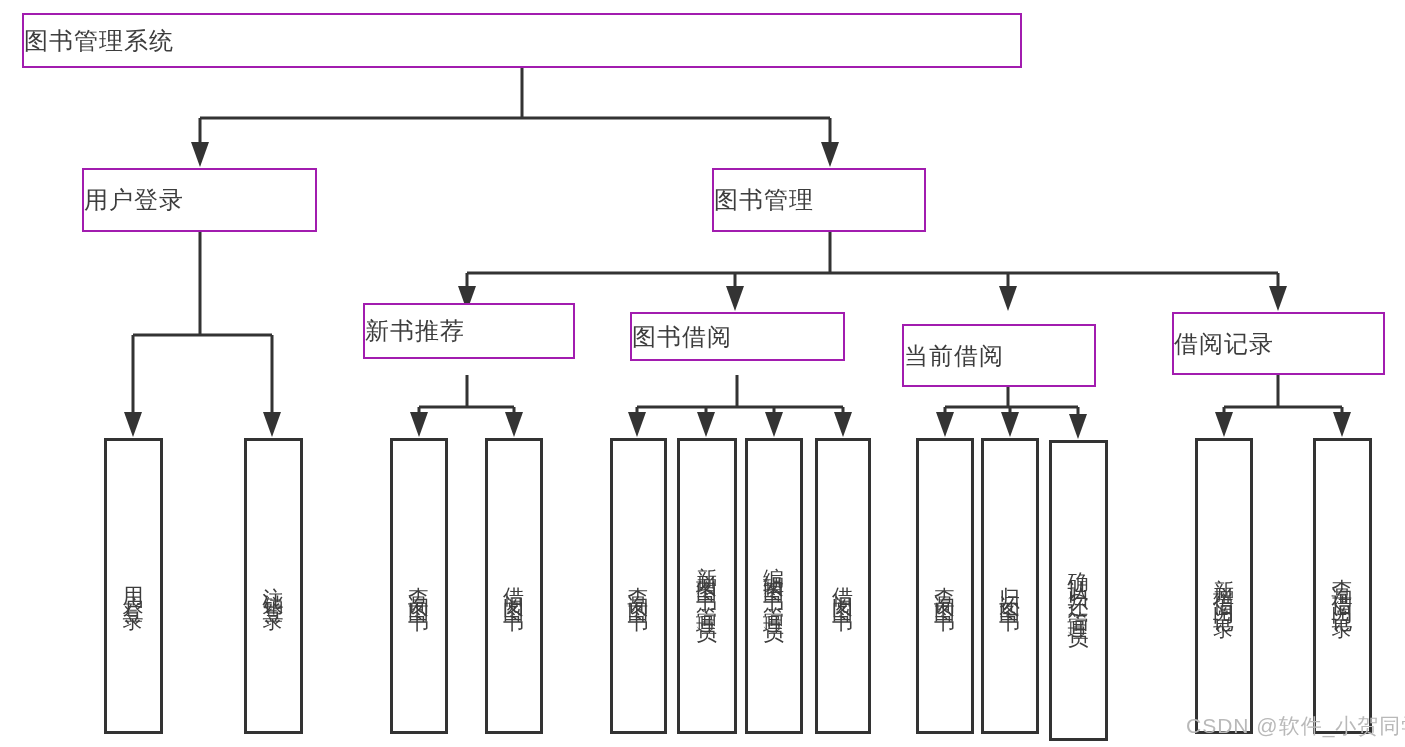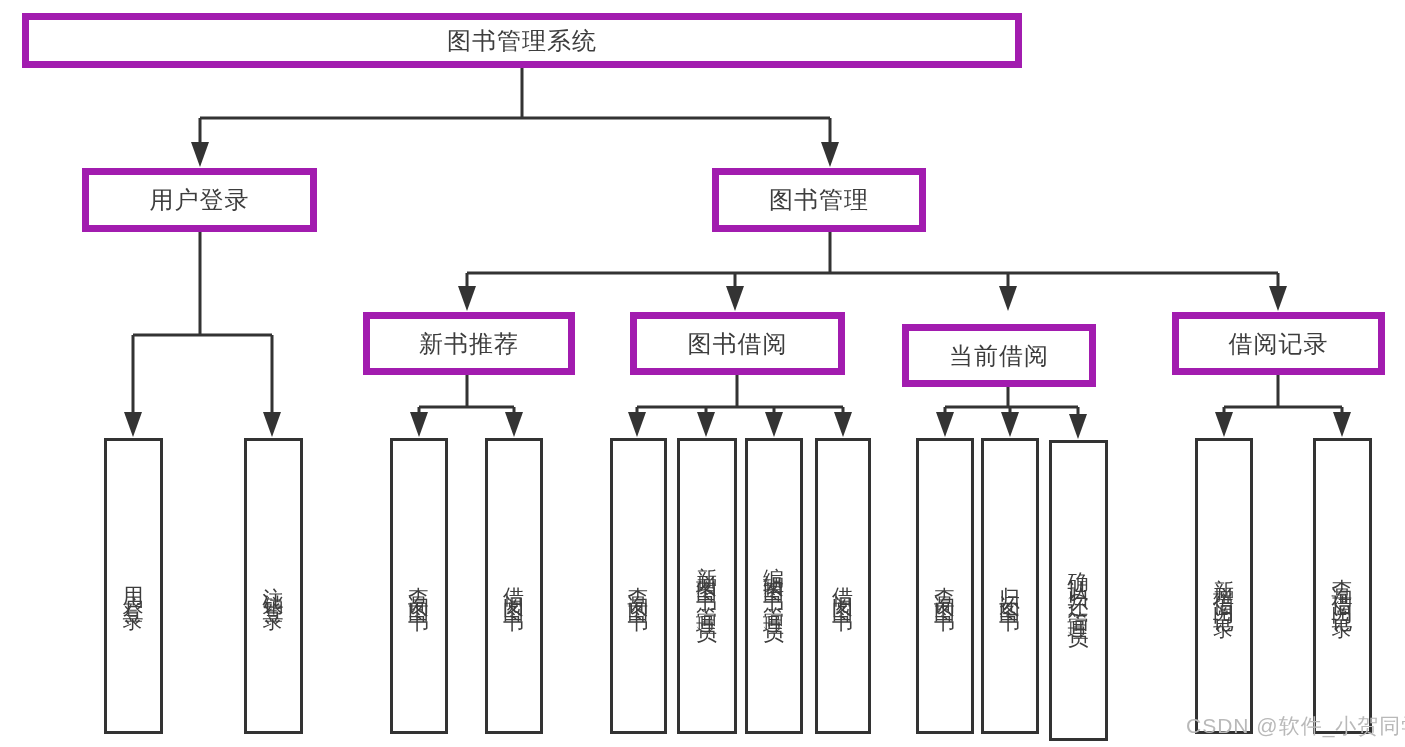--- a/index.html
+++ b/index.html
@@ -7,23 +7,23 @@
     position:relative;
     width:1405px;height:747px;
     background:#ffffff;
     font-family:"Liberation Sans","DejaVu Sans",sans-serif;
     overflow:hidden;
   }
   #connector-svg{position:absolute;left:0;top:0;z-index:1;}
   .hbox{
     position:absolute;
     box-sizing:border-box;
-    border:7px solid #a21caf;
+    border:2px solid #a21caf;
     background:#ffffff;
-    display:flex;align-items:center;justify-content:center;
+    display:flex;align-items:center;
     z-index:2;
   }
   .hbox span{
     font-size:24px;color:#3d3d3d;letter-spacing:1px;white-space:nowrap;
   }
   .vbox{
     position:absolute;
     box-sizing:border-box;
     border:3px solid #333333;
     background:#ffffff;
@@ -98,24 +98,24 @@
     <span>图书管理系统</span>
   </div>
 
   <div class="hbox" style="left:82px;top:168px;width:235px;height:64px">
     <span>用户登录</span>
   </div>
   <div class="hbox" style="left:712px;top:168px;width:214px;height:64px">
     <span>图书管理</span>
   </div>
 
-  <div class="hbox" style="left:363px;top:312px;width:212px;height:63px">
+  <div class="hbox" style="left:363px;top:303px;width:212px;height:56px">
     <span>新书推荐</span>
   </div>
-  <div class="hbox" style="left:630px;top:312px;width:215px;height:63px">
+  <div class="hbox" style="left:630px;top:312px;width:215px;height:49px">
     <span>图书借阅</span>
   </div>
   <div class="hbox" style="left:902px;top:324px;width:194px;height:63px">
     <span>当前借阅</span>
   </div>
   <div class="hbox" style="left:1172px;top:312px;width:213px;height:63px">
     <span>借阅记录</span>
   </div>
 
   <div class="vbox" style="left:104px;width:59px">

